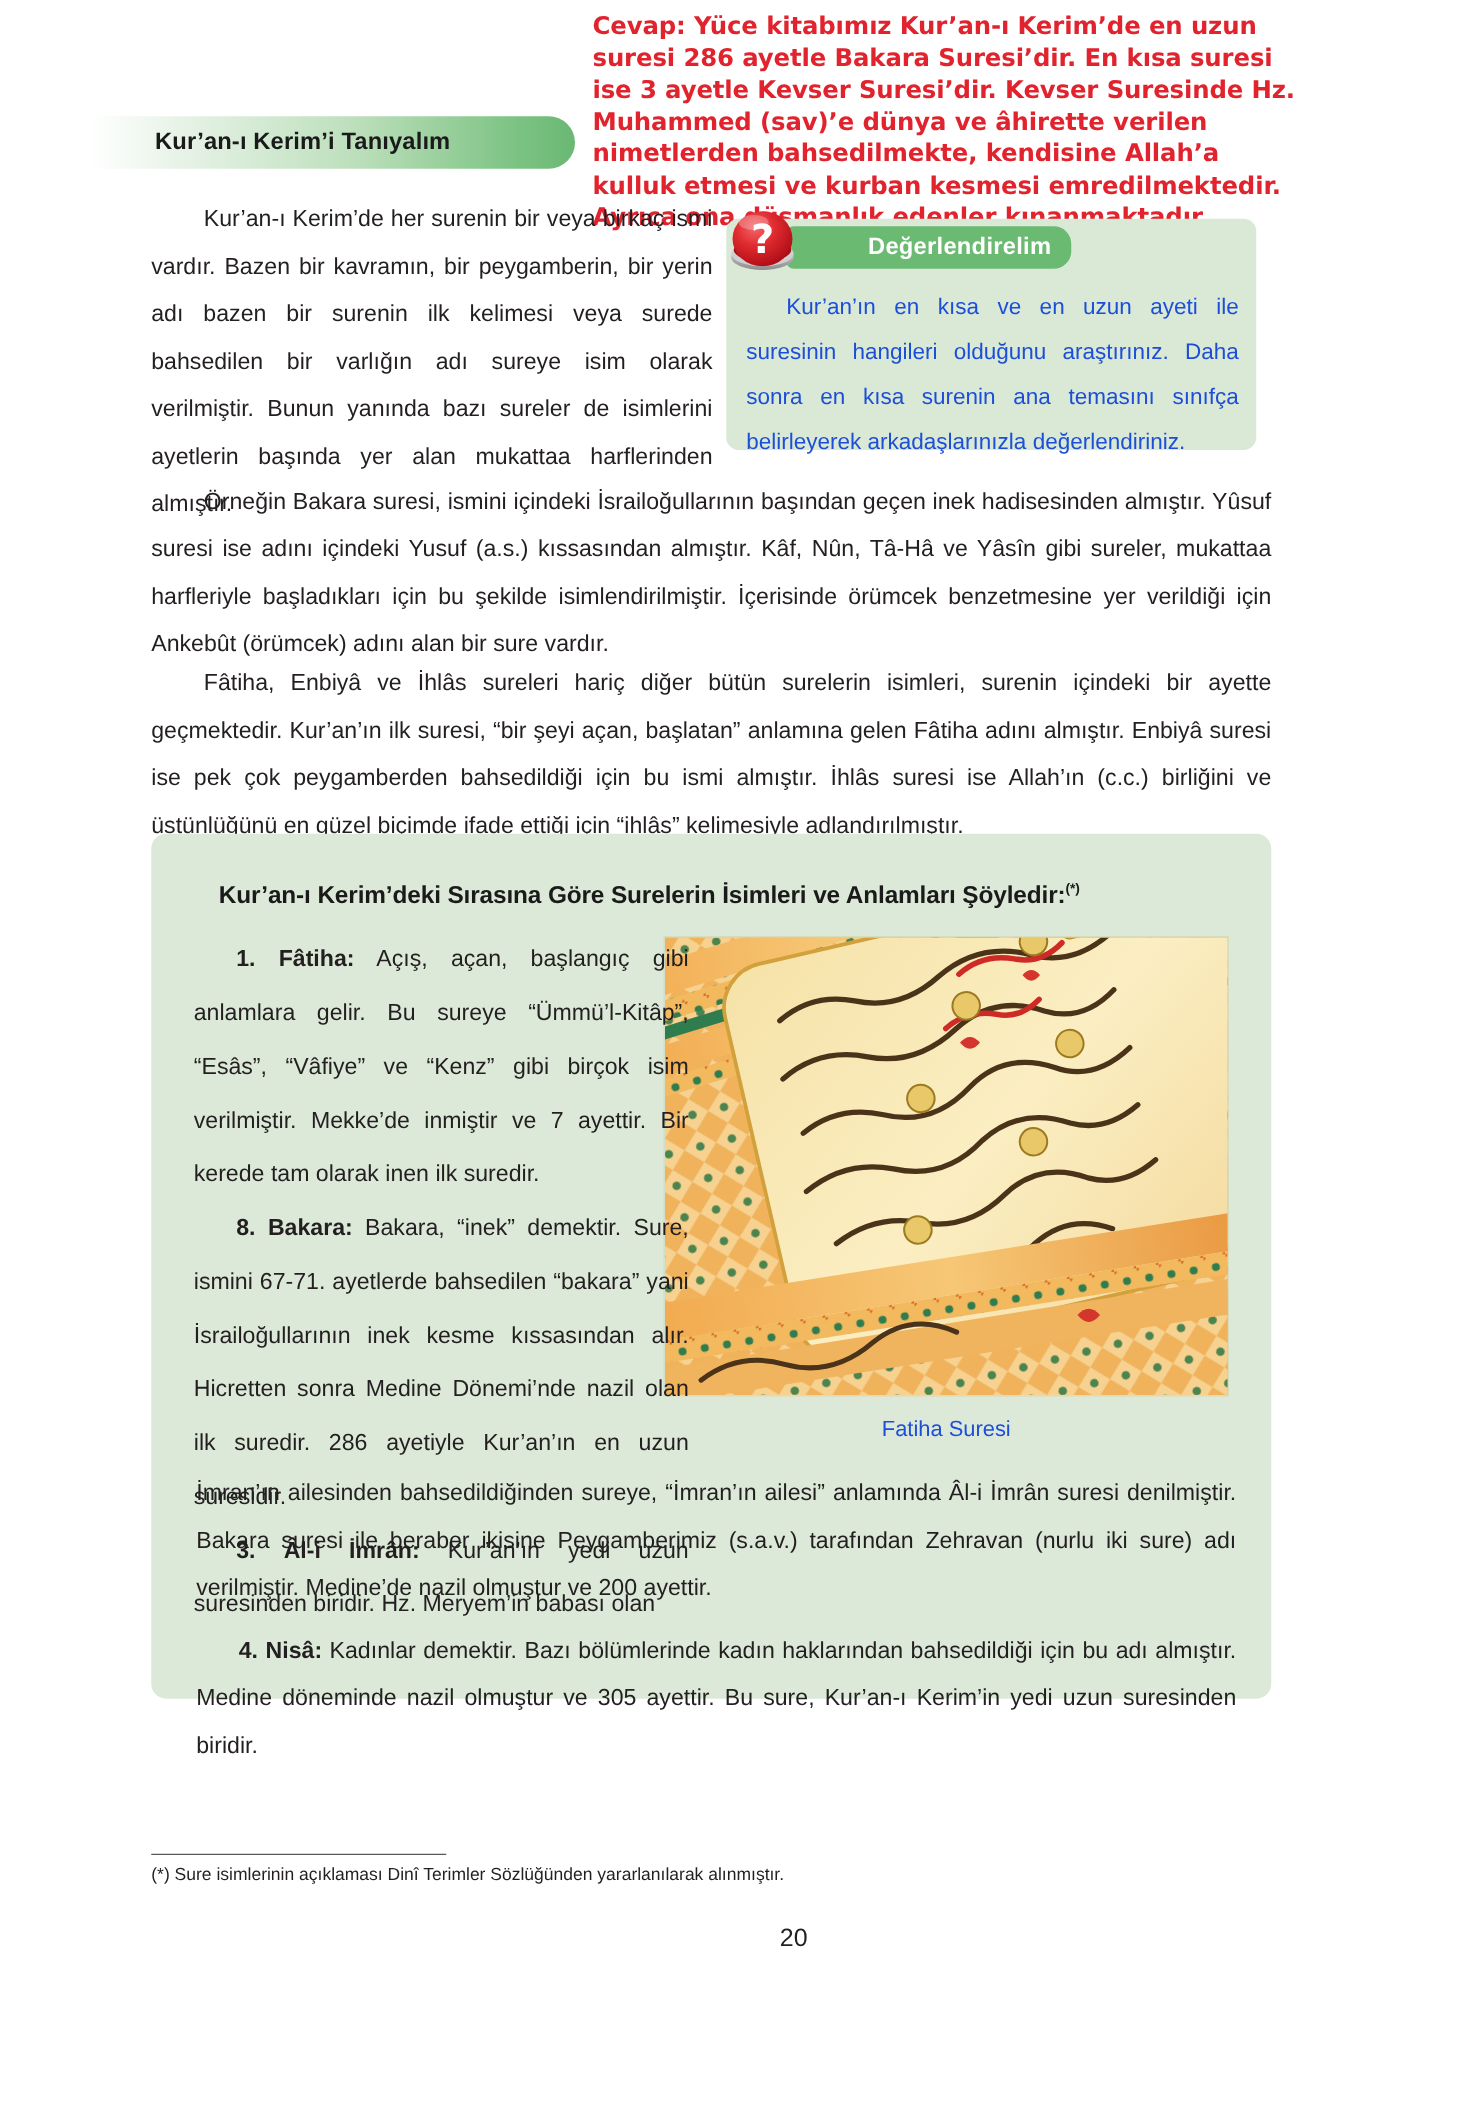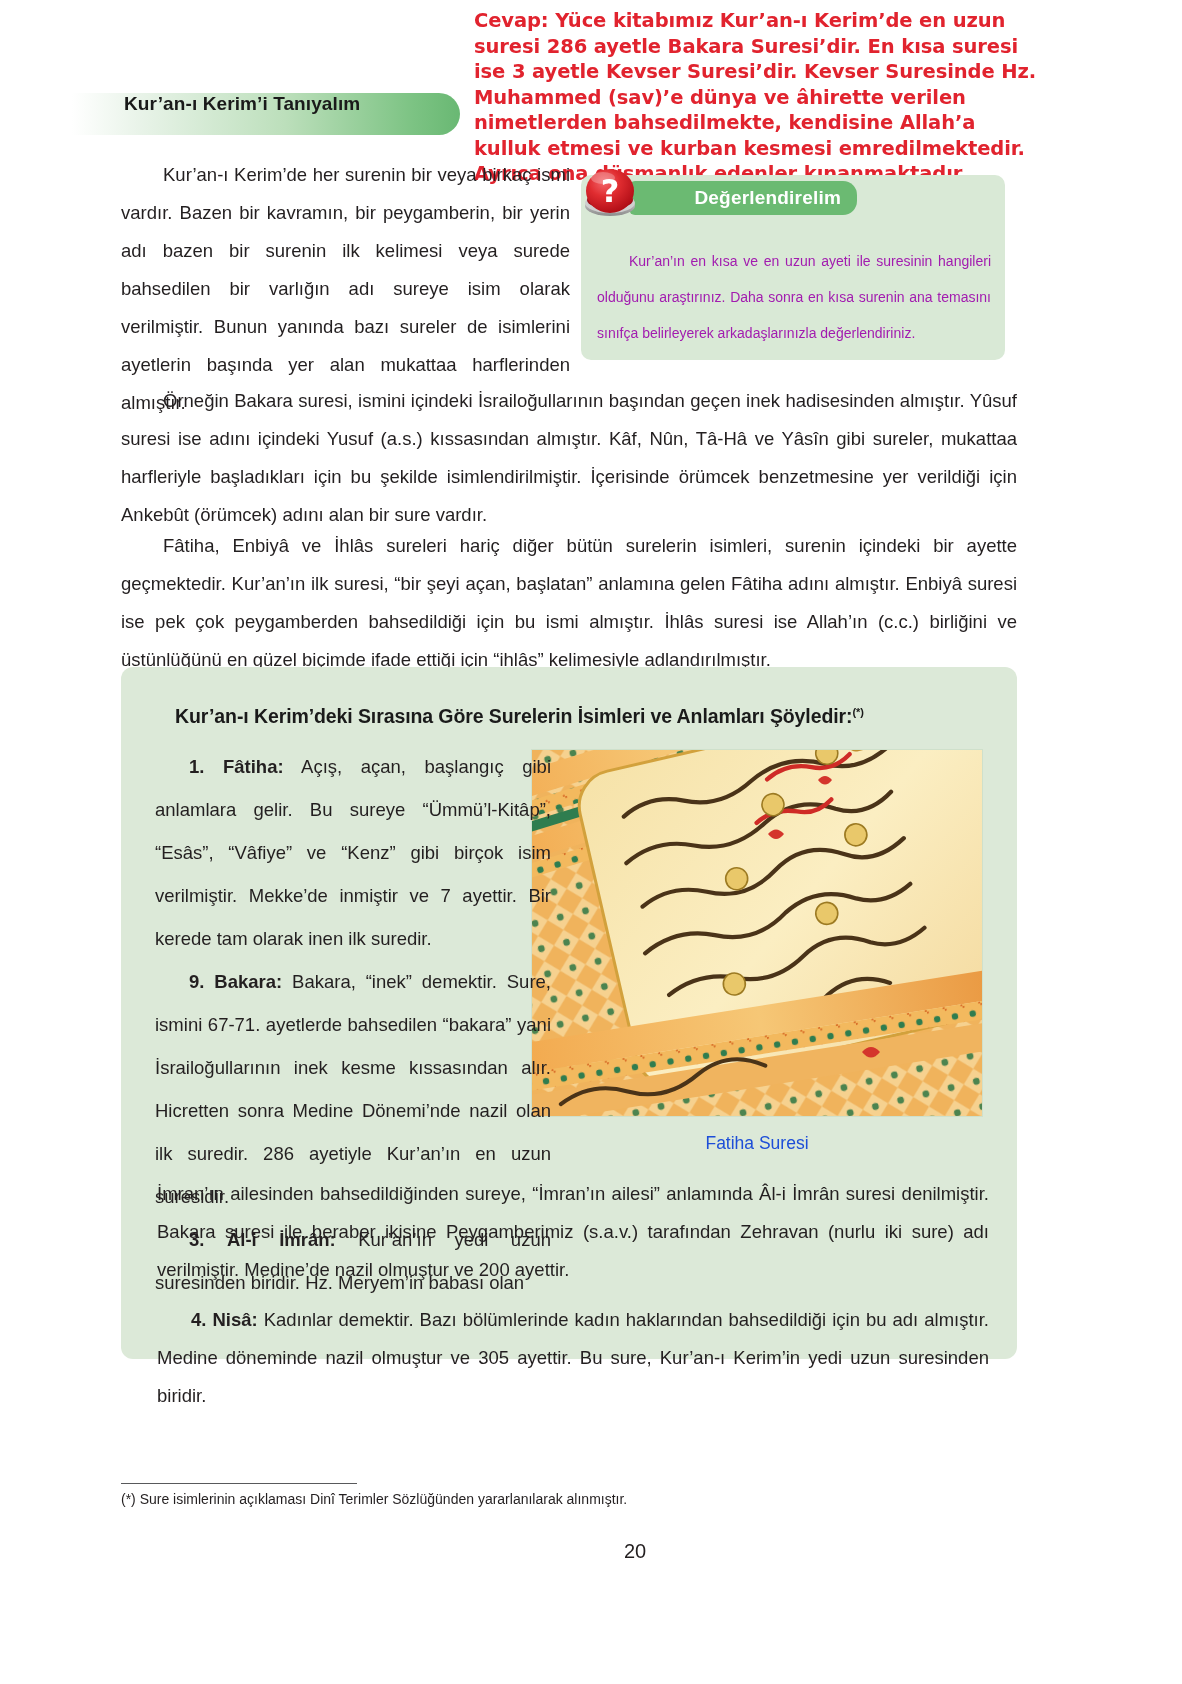--- a/index.html
+++ b/index.html
@@ -40,20 +40,21 @@
   
   .section-banner {
     position: absolute;
     left: 72px;
     top: 93px;
     width: 388px;
     height: 42px;
     border-radius: 0 21px 21px 0;
     background: linear-gradient(to right, #ffffff 0%, #e8f3e8 18%, #bcdfbb 55%, #7cc383 88%, #69b873 100%);
     display: flex;
+    align-items: center;
   }
   .section-banner .label {
     font-size: 19px;
     font-weight: bold;
     color: #1a1a1a;
     margin-left: 52px;
     letter-spacing: 0.1px;
   }
 
   
@@ -105,26 +106,25 @@
     left: -2px;
     top: -14px;
     width: 62px;
     height: 62px;
   }
   .eval-body {
     position: absolute;
     left: 16px;
     top: 52px;
     right: 14px;
-    font-size: 14px;
+    font-size: 18px;
     line-height: 36px;
     text-align: justify;
     text-indent: 32px;
-    color: #a21caf;
-    margin-top: 16px;
+    color: #1d4ed8;
   }
 
   
   .col-full {
     position: absolute;
     left: 121px;
     width: 896px;
     font-size: 18.5px;
     line-height: 38px;
     text-align: justify;
@@ -377,21 +377,21 @@
             <path d="M330 302 q9 -10 18 0 q-9 11 -18 0 Z"></path>
             <path d="M286 30 q7 -8 14 0 q-7 9 -14 0 Z"></path>
           </g>
         </svg>
       </div>
       <div class="quran-caption">Fatiha Suresi</div>
     </div>
 
     <div class="sure-narrow">
       <p><b>1. Fâtiha:</b><span> Açış, açan, başlangıç gibi anlamlara gelir. Bu sureye “Ümmü’l-Kitâp”, “Esâs”, “Vâfiye” ve “Kenz” gibi birçok isim verilmiştir. Mekke’de inmiştir ve 7 ayettir. Bir kerede tam olarak inen ilk suredir.</span></p>
-      <p><b>9. Bakara:</b><span> Bakara, “inek” demektir. Sure, ismini 67-71. ayetlerde bahsedilen “bakara” yani İsrailoğullarının inek kesme kıssasından alır. Hicretten sonra Medine Dönemi’nde nazil olan ilk suredir. 286 ayetiyle Kur’an’ın en uzun suresidir.</span></p>
+      <p><b>8. Bakara:</b><span> Bakara, “inek” demektir. Sure, ismini 67-71. ayetlerde bahsedilen “bakara” yani İsrailoğullarının inek kesme kıssasından alır. Hicretten sonra Medine Dönemi’nde nazil olan ilk suredir. 286 ayetiyle Kur’an’ın en uzun suresidir.</span></p>
       <p><b>3. Âl-i İmrân:</b><span> Kur’an’ın yedi uzun suresinden biridir. Hz. Meryem’in babası olan</span></p>
     </div>
 
     <div class="sure-wide">
       <p>İmran’ın ailesinden bahsedildiğinden sureye, “İmran’ın ailesi” anlamında Âl-i İmrân suresi denilmiştir. Bakara suresi ile beraber ikisine Peygamberimiz (s.a.v.) tarafından Zehravan (nurlu iki sure) adı verilmiştir. Medine’de nazil olmuştur ve 200 ayettir.</p>
       <p class="ind"><b>4. Nisâ:</b><span> Kadınlar demektir. Bazı bölümlerinde kadın haklarından bahsedildiği için bu adı almıştır.  Medine döneminde nazil olmuştur ve 305 ayettir. Bu sure, Kur’an-ı Kerim’in yedi uzun suresinden biridir.</span></p>
     </div>
   </div>
 
   <div class="footnote-rule"></div>

